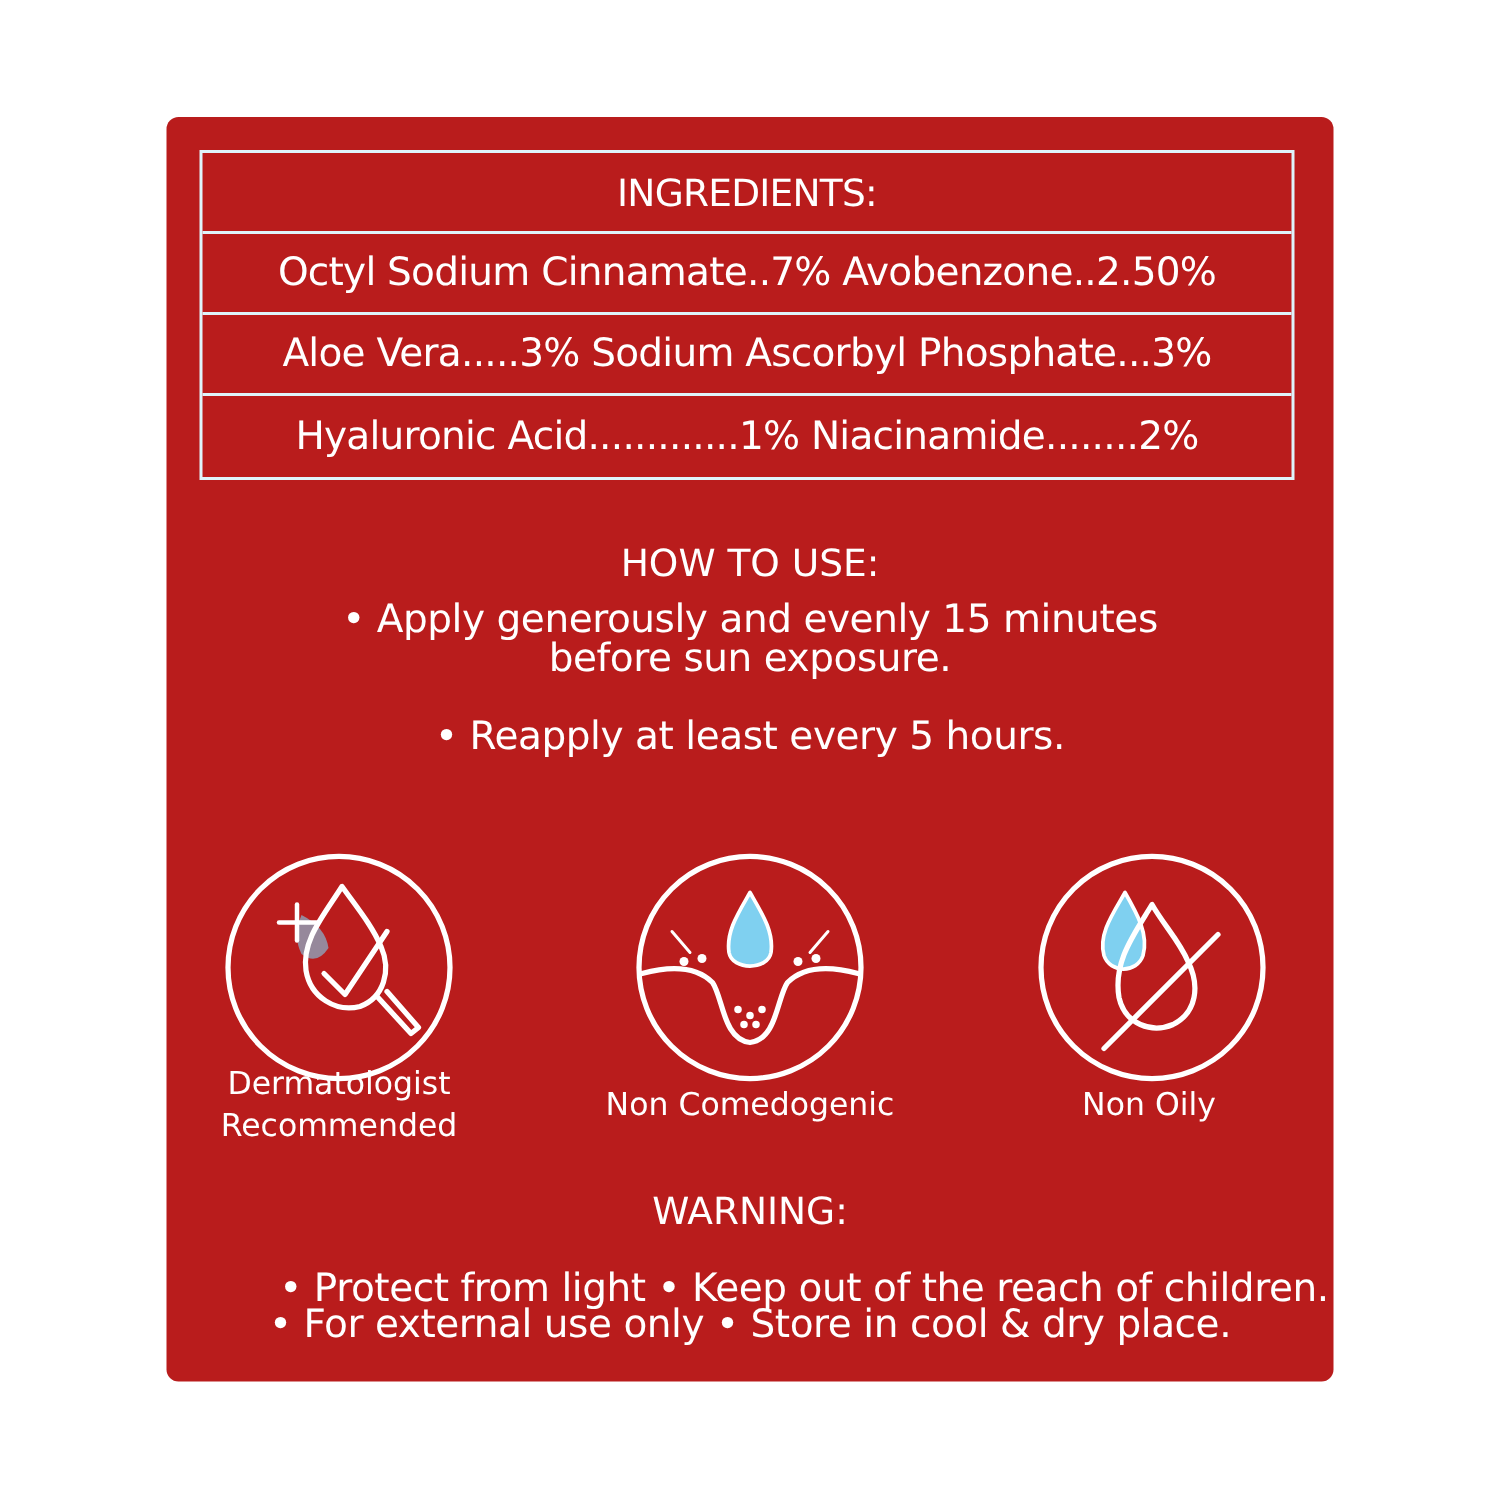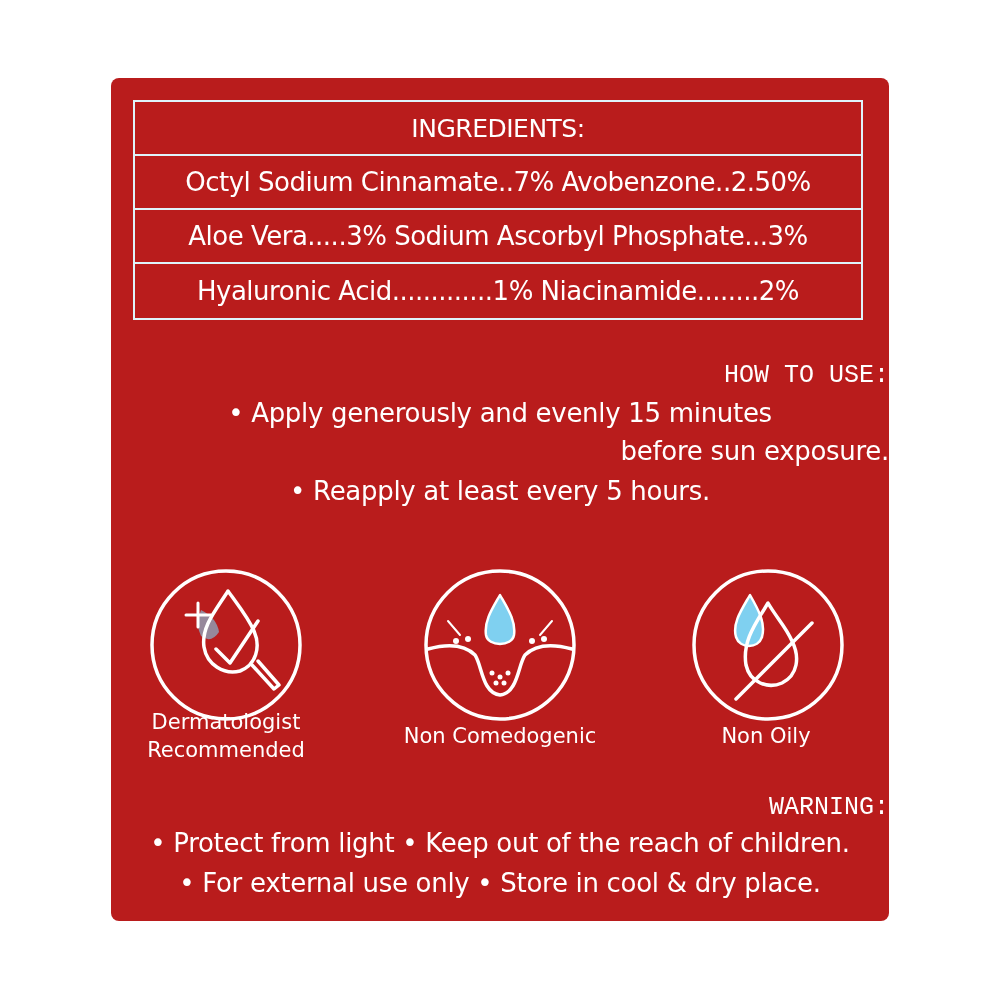--- a/index.html
+++ b/index.html
@@ -13,41 +13,41 @@
     border:2px solid #dff3fb; box-sizing:border-box;
   }
   .ing-row {
     height:54px; border-bottom:2px solid #dff3fb; box-sizing:border-box;
     display:flex; align-items:center; justify-content:center;
     font-size:26px; letter-spacing:-0.5px; white-space:nowrap;
     font-family:"DejaVu Sans", sans-serif;
   }
   .ing-row:last-child { border-bottom:none; }
   .ing-row.title { font-size:25px; }
-  .section-title { position:absolute; left:0; width:100%; text-align:right; font-size:25px;font-family:Liberation Mono, monospace; }
+  .section-title { position:absolute; left:0; width:100%; text-align:center; font-size:25px; }
   .line { position:absolute; left:0; width:100%; text-align:center; font-size:26px; letter-spacing:-0.3px; }
   .icon-wrap { position:absolute; width:160px; height:160px; }
   .icon-wrap svg { width:160px; height:160px; }
   .caption { position:absolute; text-align:center; font-size:21px; line-height:28px; width:220px; }
 </style>
 </head>
 <body>
 
 <div class="label">
 
   <div class="ing-table">
     <div class="ing-row title">INGREDIENTS:</div>
     <div class="ing-row">Octyl Sodium Cinnamate..7% Avobenzone..2.50%</div>
     <div class="ing-row">Aloe Vera.....3%  Sodium Ascorbyl  Phosphate...3%</div>
     <div class="ing-row">Hyaluronic  Acid.............1%  Niacinamide........2%</div>
   </div>
 
   <div class="section-title" style="top:283px;">HOW TO USE:</div>
   <div class="line" style="top:320px;">• Apply generously and evenly 15 minutes</div>
-  <div class="line" style="top:358px;text-align:right;">before sun exposure.</div>
+  <div class="line" style="top:346px;">before sun exposure.</div>
   <div class="line" style="top:398px;">• Reapply at least every 5 hours.</div>
 
   <div class="icon-wrap" style="left:35px; top:487px;">
     <svg viewBox="0 0 160 160" fill="none" stroke="#fff" stroke-width="3.5" stroke-linecap="round" stroke-linejoin="round">
       <circle cx="80" cy="80" r="74"></circle>
       <path d="M55 45 q-6 14 0 26 q10 8 18 -4 q-2 -14 -18 -22z" fill="#7fd0f0" stroke="none" opacity="0.6"></path>
       <line x1="40" y1="50" x2="65" y2="50" stroke-width="3"></line>
       <line x1="52" y1="38" x2="52" y2="62" stroke-width="3"></line>
       <path d="M82 26 C70 45 55 62 58 82 C61 100 78 110 94 106 C110 100 115 82 108 66 C102 52 92 40 82 26Z"></path>
       <path d="M70 84 L84 98 L112 56"></path>
@@ -84,15 +84,15 @@
       <circle cx="80" cy="80" r="74"></circle>
       <path d="M62 30 C54 44 44 58 48 72 C52 84 70 84 74 72 C78 58 70 44 62 30Z" fill="#7fd0f0" stroke="#fff" stroke-width="2.5"></path>
       <path d="M80 38 C68 58 54 76 58 100 C62 118 80 124 94 118 C110 110 112 92 104 76 C98 62 88 52 80 38Z"></path>
       <line x1="124" y1="58" x2="48" y2="134"></line>
     </svg>
   </div>
   <div class="caption" style="left:545px; top:644px;">Non Oily</div>
 
   <div class="section-title" style="top:715px;">WARNING:</div>
   <div class="line" style="top:752px;margin-top:38px;">• For external use only • Store in cool &amp; dry place.</div>
-  <div class="line" style="top:750px;">• Protect from light • Keep out of the reach of children.</div>
+  <div class="line" style="top:766px;padding-left:36px;">• Protect from light • Keep out of the reach of children.</div>
 
 </div>
 
 </body></html>

